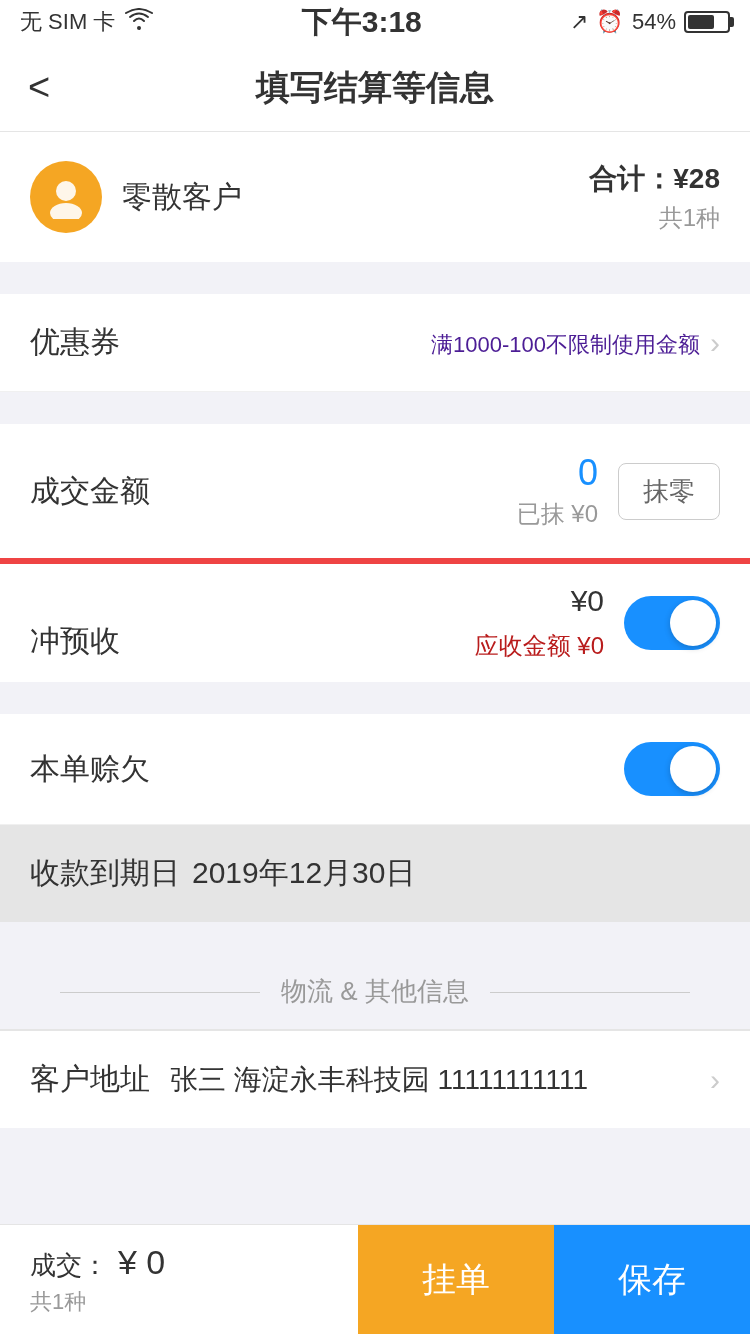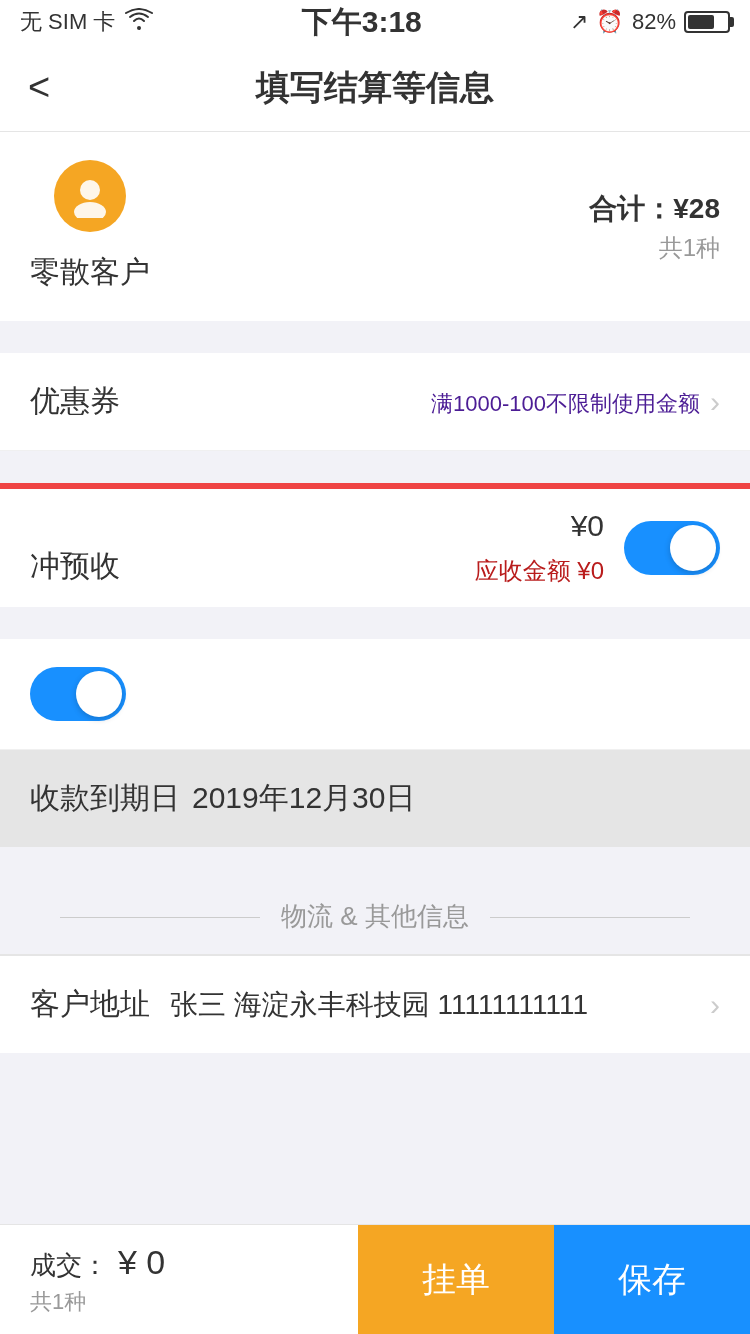--- a/index.html
+++ b/index.html
@@ -92,21 +92,21 @@
     }
 
     
     .customer-row {
       display: flex;
       align-items: center;
       justify-content: space-between;
       padding: 28px 30px;
       background: #fff;
     }
-    .customer-left { display: flex; align-items: center; gap: 20px; flex-direction: column; }
+    .customer-left { display: flex; align-items: center; gap: 20px; }
     .customer-avatar {
       width: 72px; height: 72px;
       border-radius: 50%;
       background: #f5a623;
       display: flex; align-items: center; justify-content: center;
     }
     .customer-avatar svg { width: 44px; height: 44px; }
     .customer-name { font-size: 30px; color: #333; font-weight: 500; }
     .customer-right { text-align: right; }
     .customer-total { font-size: 28px; color: #333; font-weight: bold; }
@@ -325,21 +325,21 @@
         <path d="M5 9 Q14 2 23 9" stroke="#333" stroke-width="2" fill="none" stroke-linecap="round"></path>
         <path d="M1 5 Q14 -3 27 5" stroke="#333" stroke-width="2" fill="none" stroke-linecap="round"></path>
         <circle cx="14" cy="20" r="2" fill="#333"></circle>
       </svg>
     </span>
   </div>
   <div class="status-center">下午3:18</div>
   <div class="status-right">
     <span style="font-size:22px;">↗</span>
     <span style="font-size:22px;">⏰</span>
-    <span style="font-size:22px;">82%</span>
+    <span style="font-size:22px;">54%</span>
     <div class="battery-icon">
       <div class="battery-fill"></div>
     </div>
   </div>
 </div>
 
 <div class="nav-bar">
   <span class="nav-back">&lt;</span>
   <span class="nav-title">填写结算等信息</span>
 </div>
@@ -375,39 +375,50 @@
         </div>
         <span class="chevron-right">›</span>
       </div>
     </div>
   </div>
 
   <div class="section-separator"></div>
 
   <div class="section-card">
 
+    <div class="row-item">
+      <span class="row-label">成交金额</span>
+      <div class="deal-amount-right">
+        <div class="deal-amount-value-wrap">
+          <div class="deal-amount-value">0</div>
+          <div class="deal-amount-zero">已抹 ¥0</div>
+        </div>
+        <button class="round-btn">抹零</button>
+      </div>
+    </div>
 
     <div class="prepay-row">
       <span class="prepay-label">冲预收</span>
       <div class="prepay-right">
         <div class="prepay-value-wrap">
           <div class="prepay-amount">¥0</div>
           <div class="prepay-sub">应收金额 ¥0</div>
         </div>
         <div class="toggle">
           <div class="toggle-knob"></div>
         </div>
       </div>
     </div>
   </div>
 
   <div class="section-separator"></div>
 
   <div class="section-card">
     <div class="deferred-row">
+      <span class="deferred-label">本单赊欠</span>
       <div class="toggle">
         <div class="toggle-knob"></div>
       </div>
     </div>
     <div class="due-row">
       <span class="due-label">收款到期日</span>
       <span class="due-value">2019年12月30日</span>
     </div>
   </div>
 

